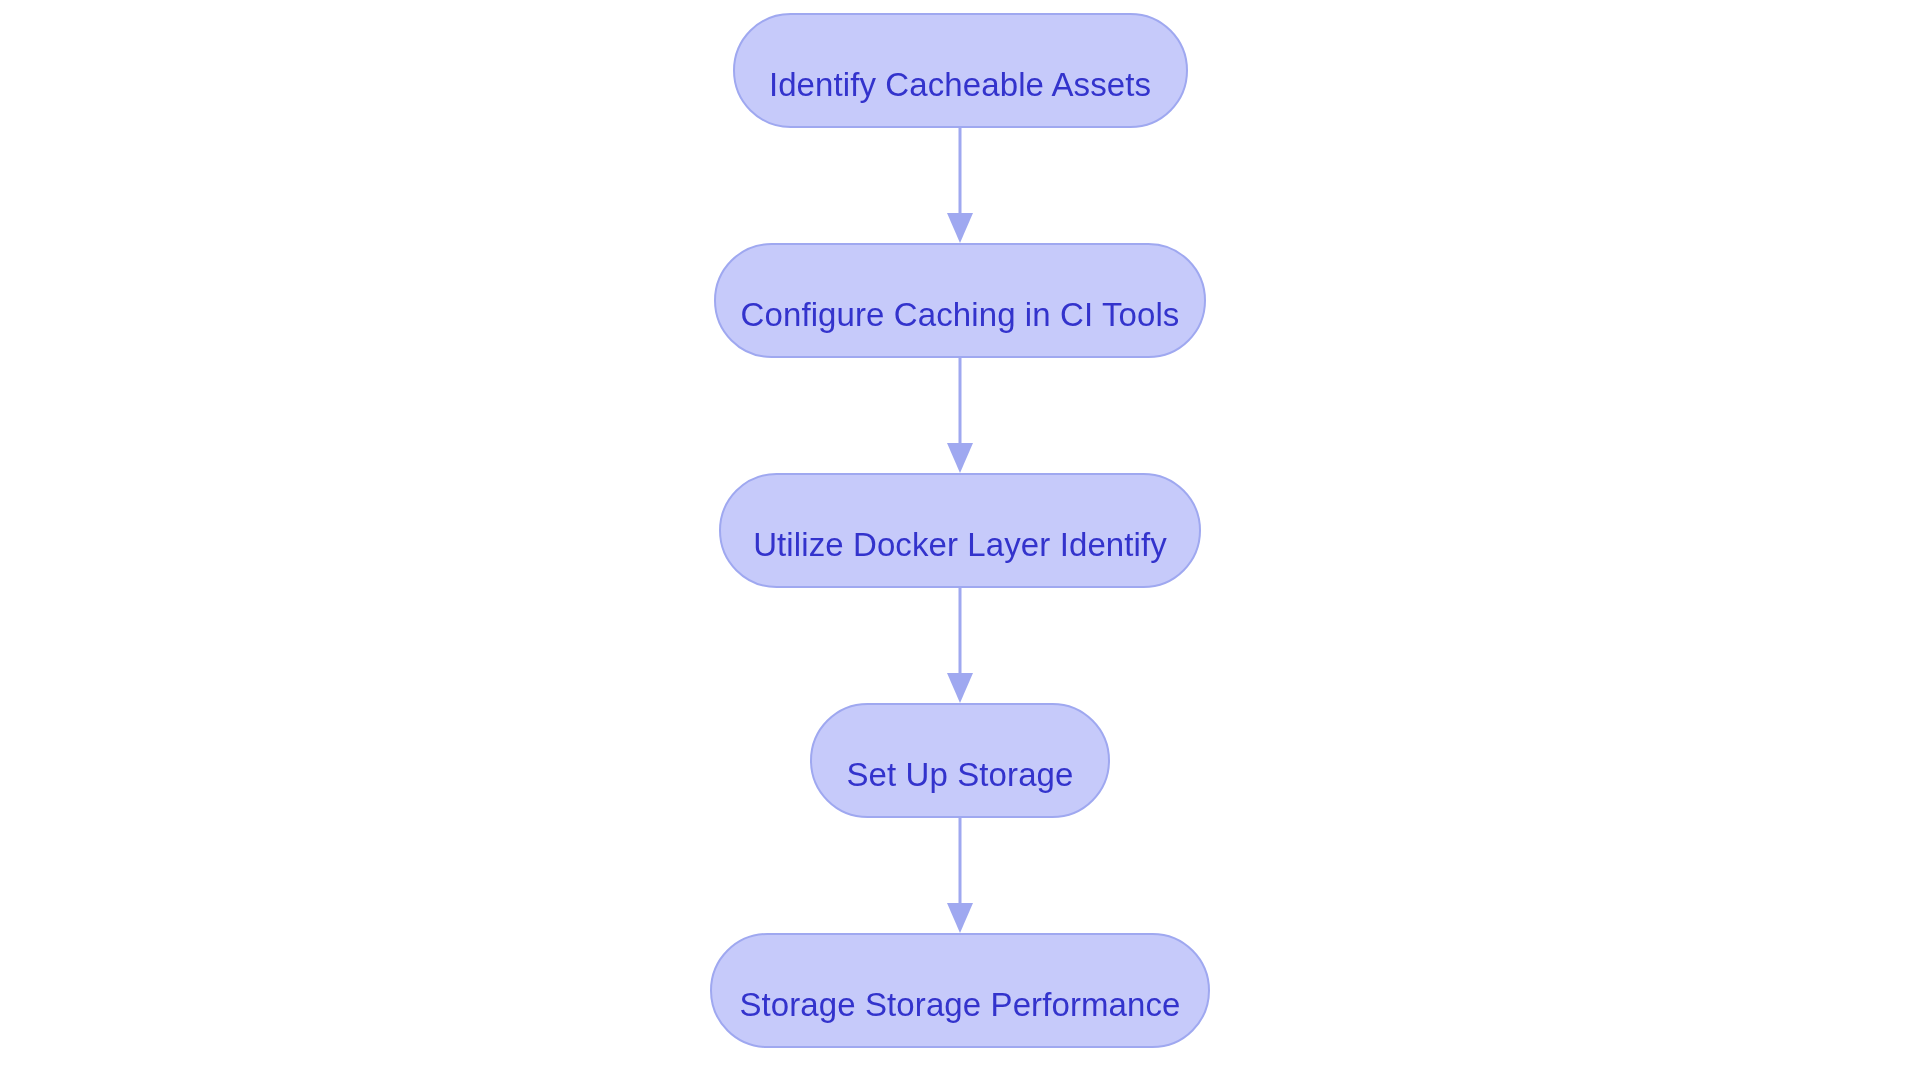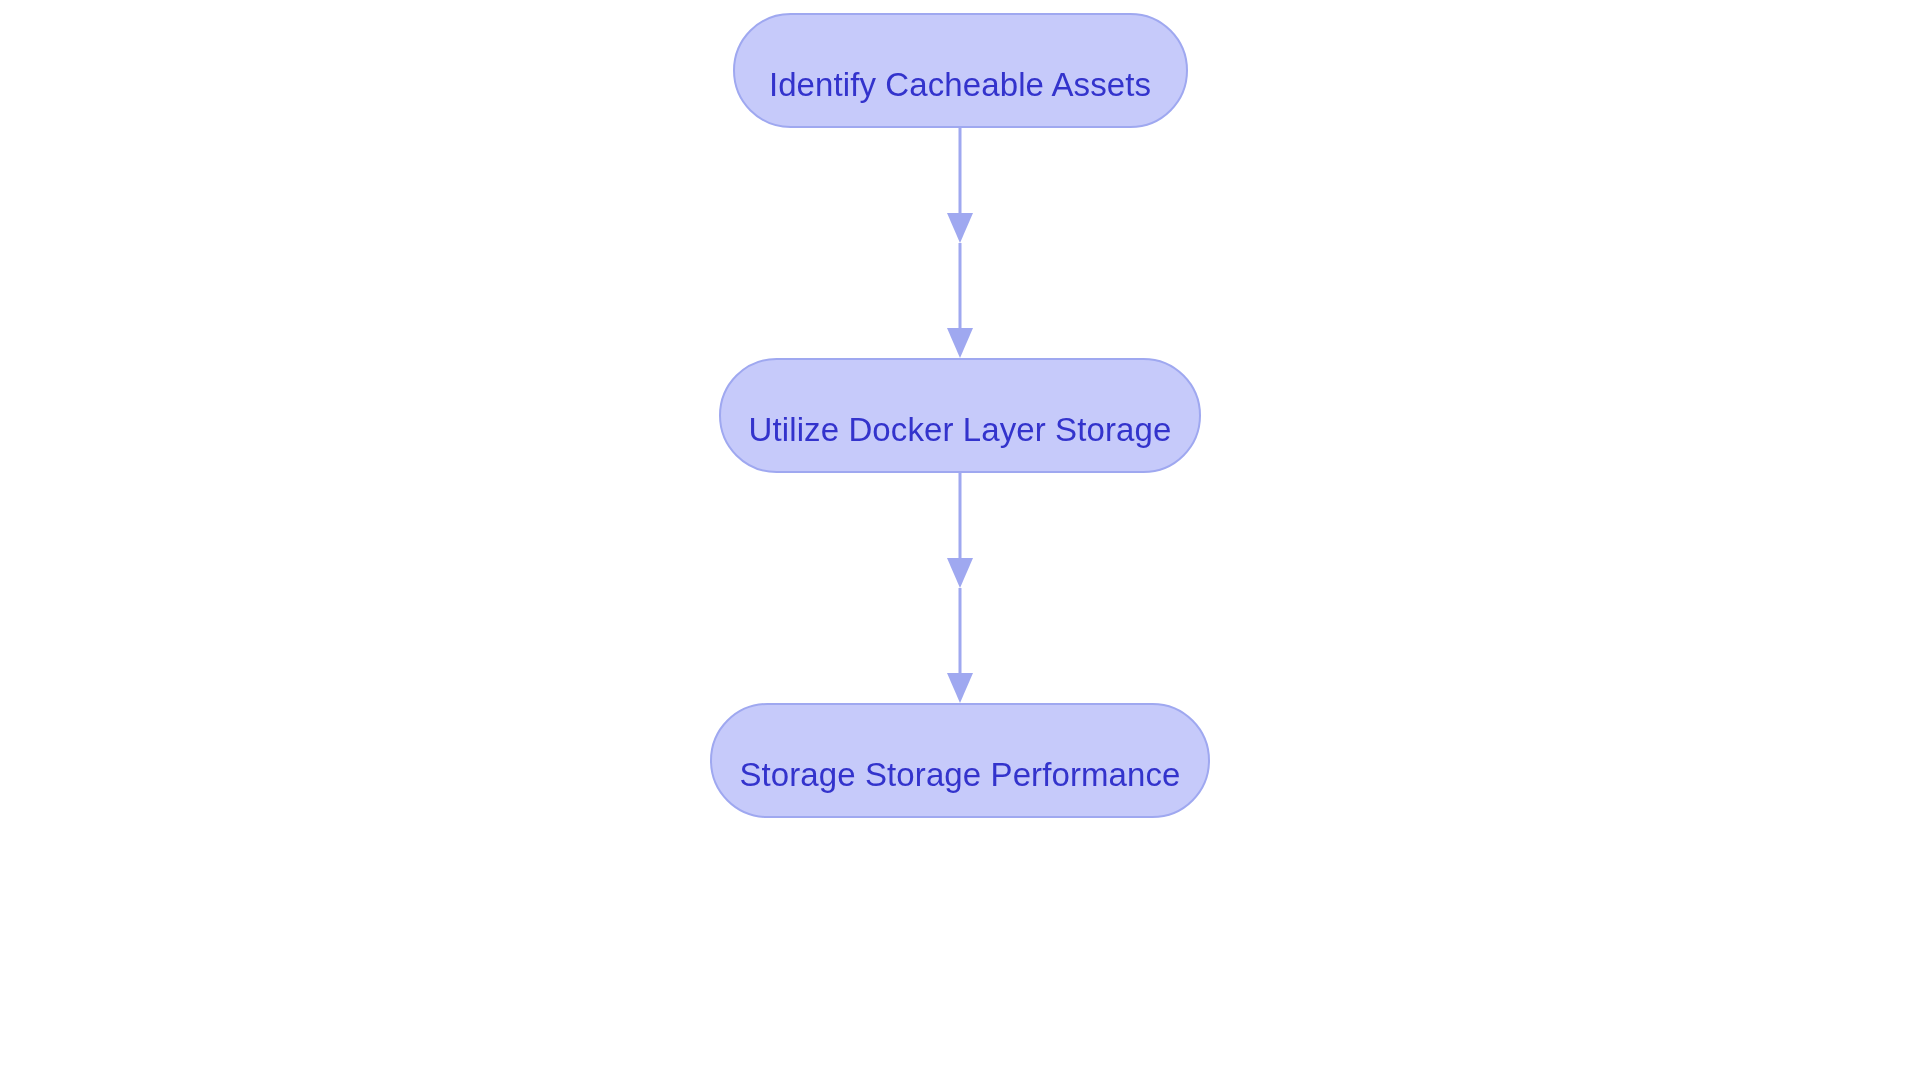--- a/index.html
+++ b/index.html
@@ -108,35 +108,41 @@
 
     <div class="node node-w1">
       <span class="node-label">Identify Cacheable Assets</span>
     </div>
 
     <div class="connector">
       <div class="connector-line"></div>
       <div class="connector-arrowhead"></div>
     </div>
 
+    <div class="node node-w2">
+      <span class="node-label">Configure Caching in CI Tools</span>
+    </div>
 
     <div class="connector">
       <div class="connector-line"></div>
       <div class="connector-arrowhead"></div>
     </div>
 
     <div class="node node-w3">
-      <span class="node-label">Utilize Docker Layer Storage</span>
+      <span class="node-label">Utilize Docker Layer Identify</span>
     </div>
 
     <div class="connector">
       <div class="connector-line"></div>
       <div class="connector-arrowhead"></div>
     </div>
 
+    <div class="node node-w4">
+      <span class="node-label">Set Up Storage</span>
+    </div>
 
     <div class="connector">
       <div class="connector-line"></div>
       <div class="connector-arrowhead"></div>
     </div>
 
     <div class="node node-w5">
       <span class="node-label">Storage Storage Performance</span>
     </div>
 

